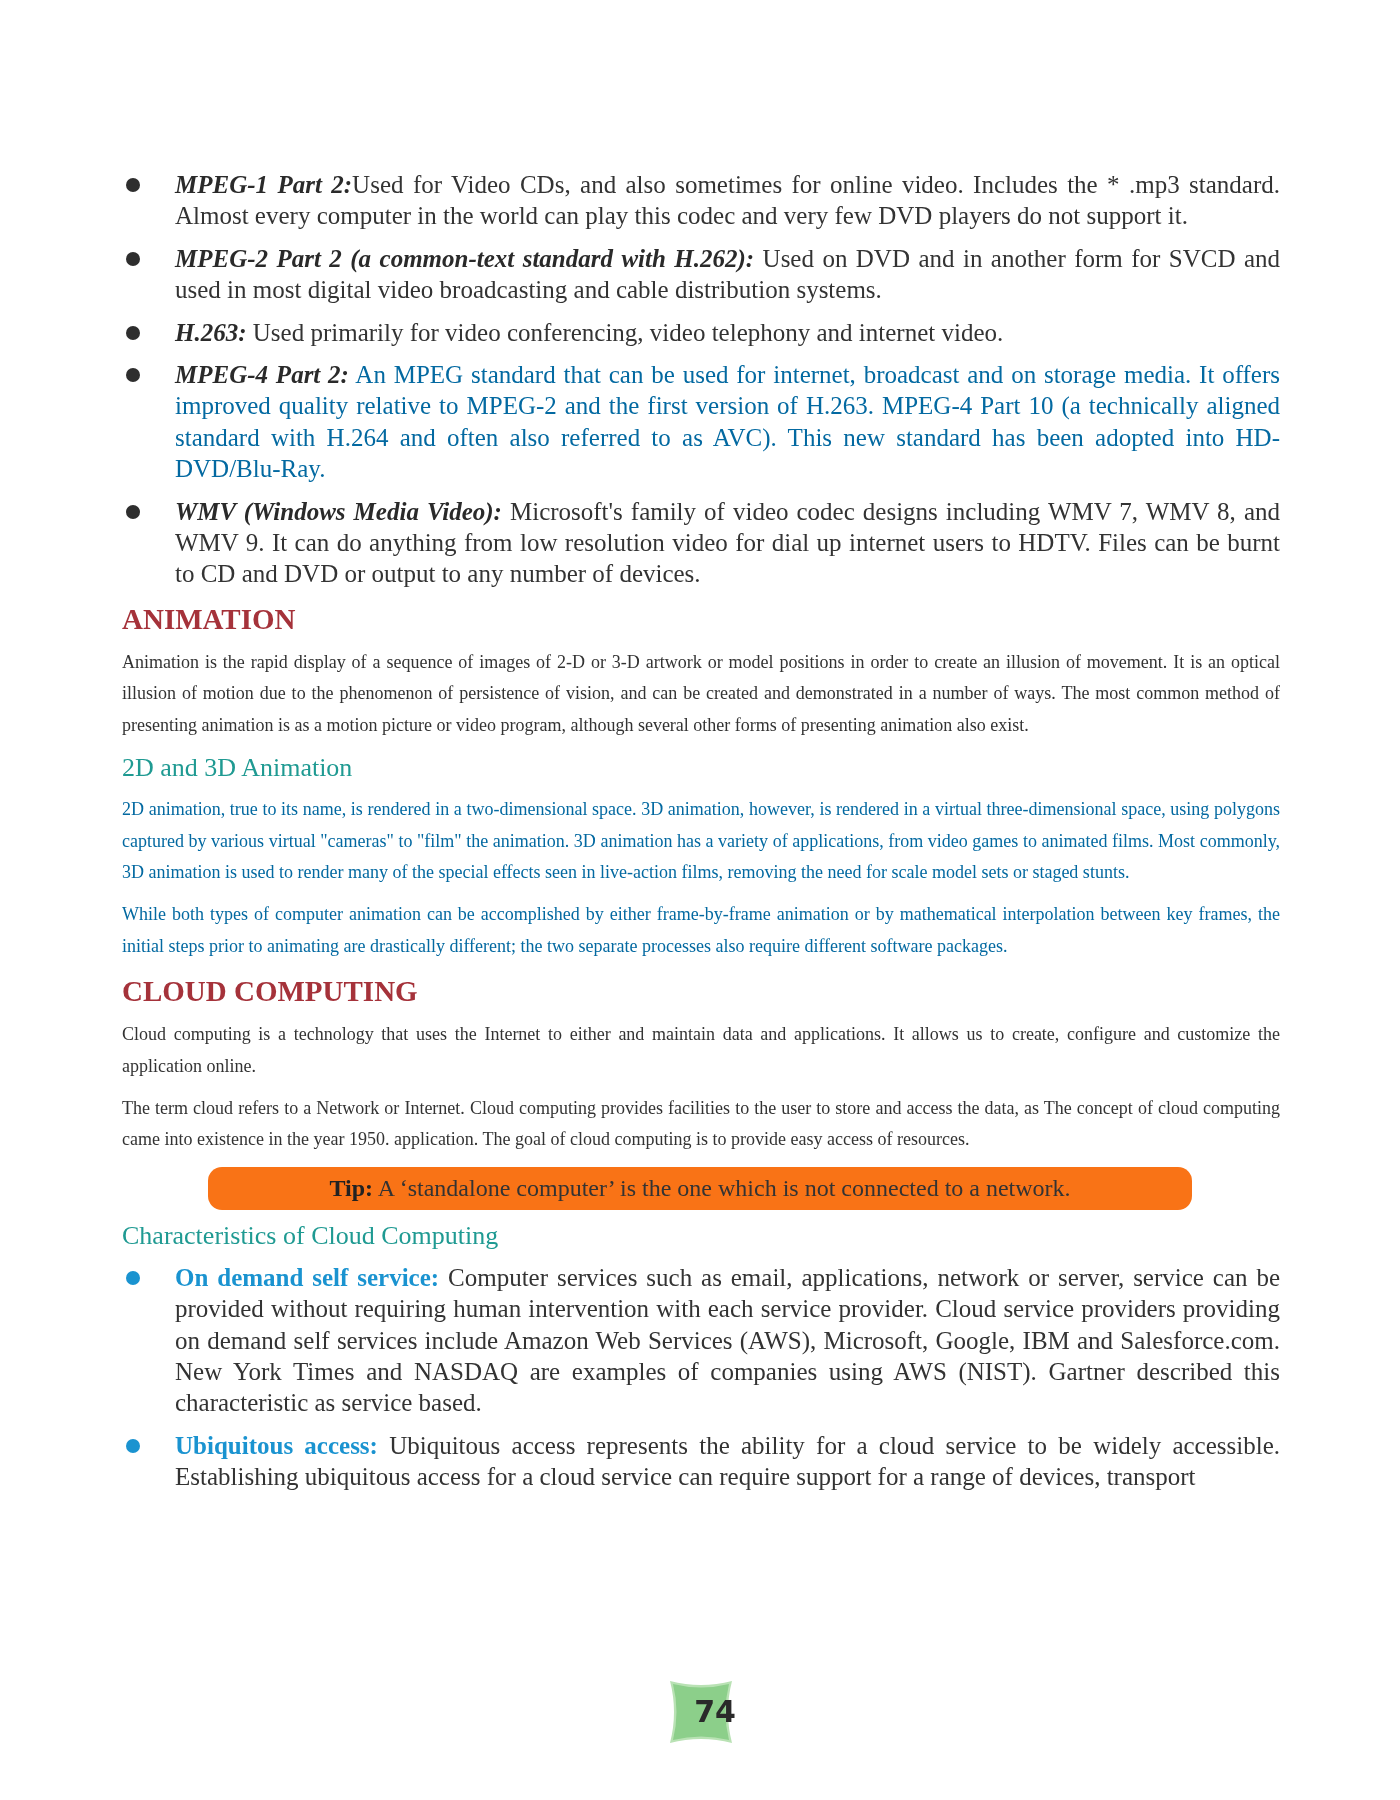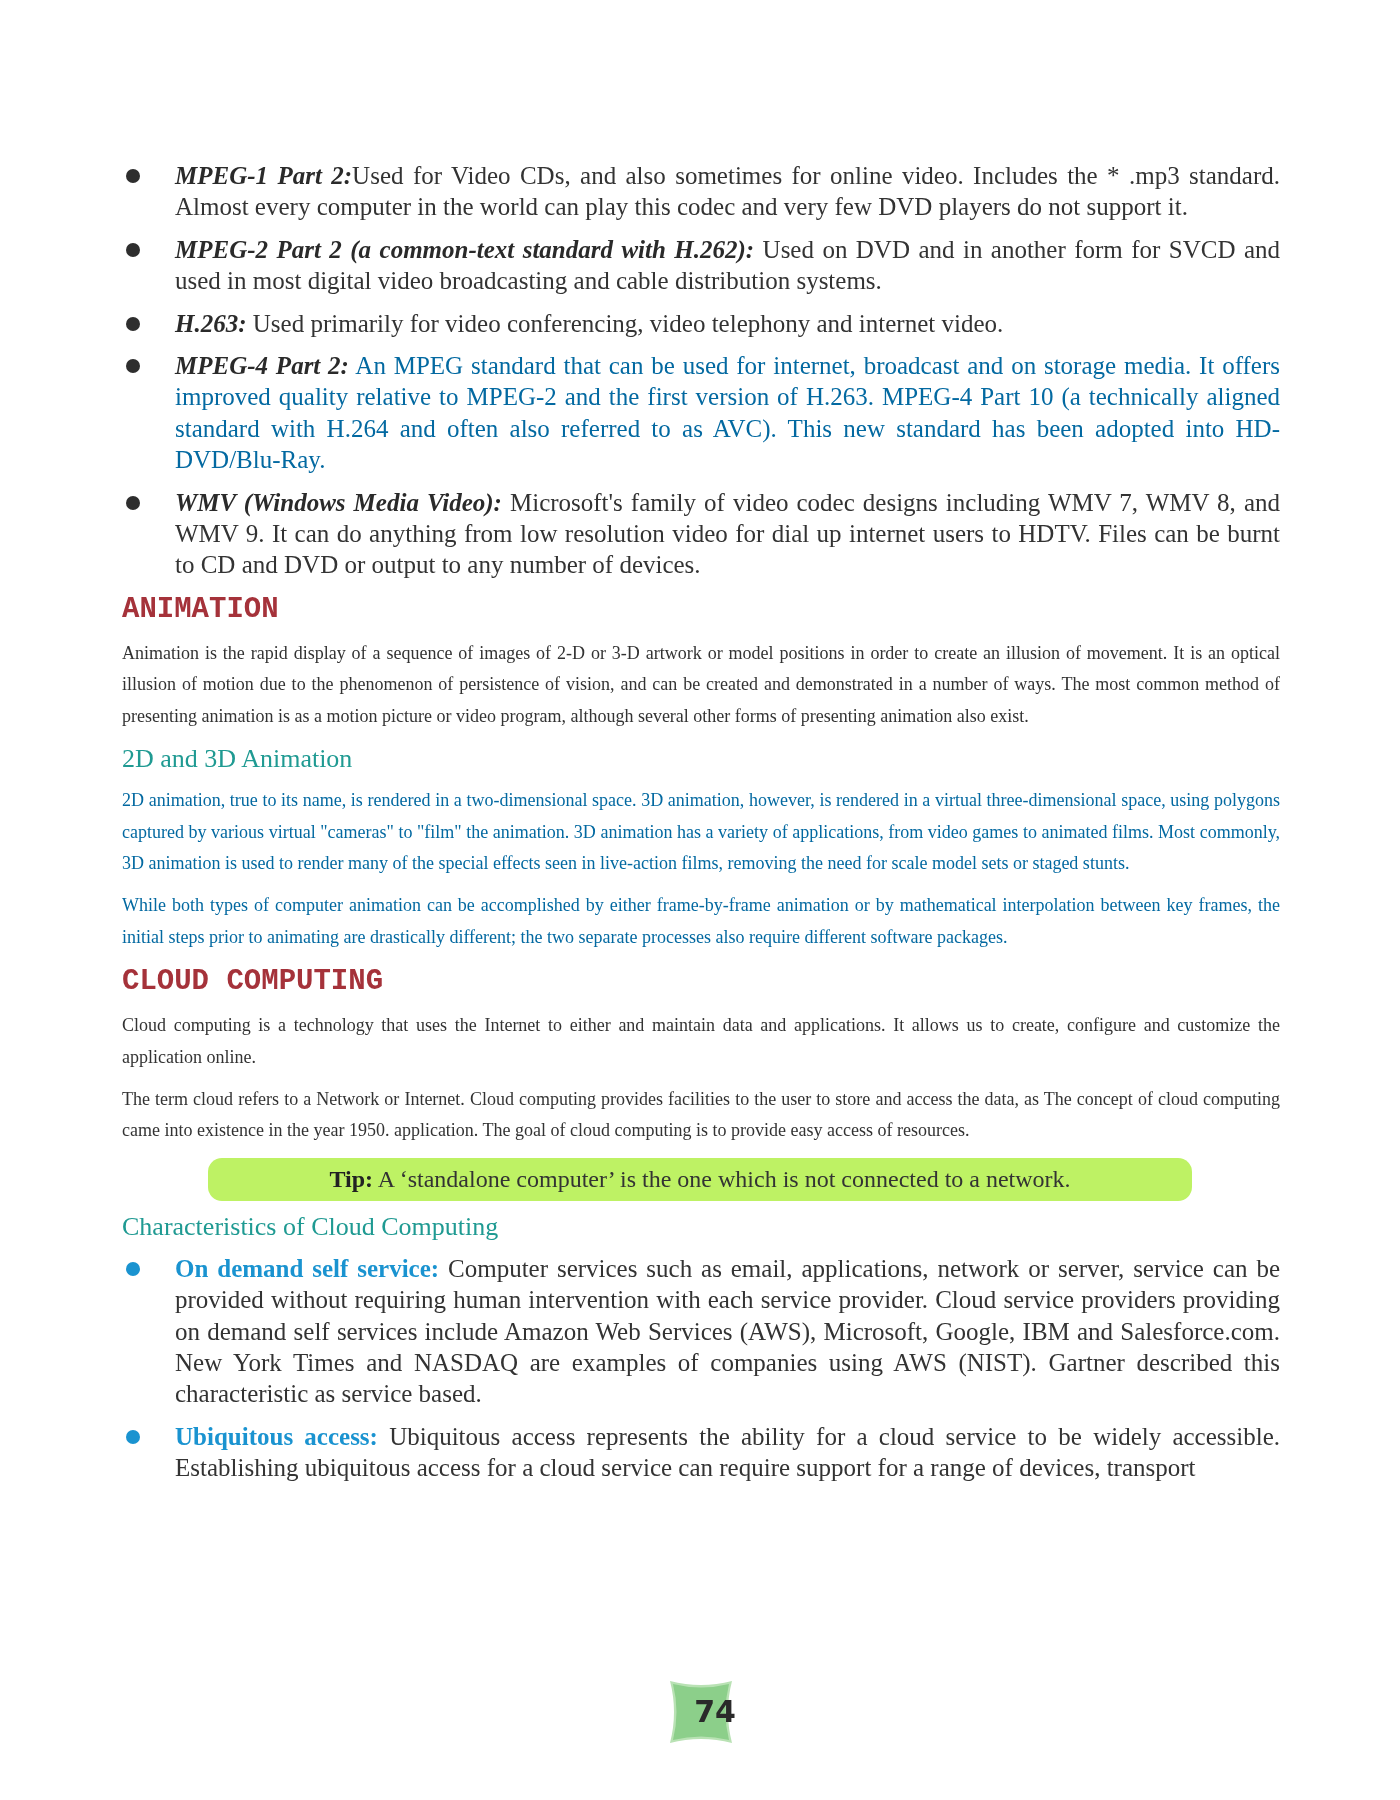--- a/index.html
+++ b/index.html
@@ -1,47 +1,47 @@
 <!DOCTYPE html>
 <html><head>
 <meta charset="utf-8">
 <style>
   html, body { margin: 0; padding: 0; }
   body {
     width: 1400px; height: 1800px; background: #ffffff; position: relative; overflow: hidden;
     font-family: "Liberation Serif", serif; color: #2b2b2b;
   }
-  .page { position: absolute; left: 122px; top: 160px; width: 1158px; }
+  .page { position: absolute; left: 122px; top: 169px; width: 1158px; }
   .p {
     font-size: 18px; line-height: 31.4px; text-align: justify; margin: 0 0 11px 0;
     color: #333333;
   }
   .dark { color: #0369a1; }
   .bullets { list-style: none; margin: 0; padding: 0; }
   .bullets li {
     position: relative; padding-left: 53px; font-size: 25px; line-height: 31.4px;
     text-align: justify; margin: 0 0 11px 0; color: #333333;
   }
   .bullet-dot {
     position: absolute; left: 4px; top: 9px; width: 14px; height: 14px; border-radius: 50%;
     background: #2e2e2e;
   }
   .bullets.blue .bullet-dot { background: #1a93d0; }
   .term { font-weight: bold; font-style: italic; color: #2a2a2a; }
   .term-blue { font-weight: bold; color: #1a93d0; }
   h2.section {
-    font-family: Liberation Mono, monospace; font-weight: bold; color: #a5323a;
+    font-family: Liberation Serif, serif; font-weight: bold; color: #a5323a;
     font-size: 29px; line-height: 36px; margin: 2px 0 10px 0;
   }
   h3.sub {
     font-family: "Liberation Serif", serif; font-weight: normal; color: #1f9a92;
     font-size: 26px; line-height: 32px; margin: 0 0 10px 0;
   }
   .tip {
-    margin: 4px 0 10px 86px; width: 984px; height: 43px; background: #bef264;
+    margin: 4px 0 10px 86px; width: 984px; height: 43px; background: #f97316;
     border-radius: 14px; text-align: center; font-size: 24px; line-height: 43px; color: #333;
   }
   .tip b { color: #222; }
   .page-badge {
     position: absolute; left: 666px; top: 1677px; width: 70px; height: 70px;
   }
   .page-badge svg { position: absolute; left: 0; top: 0; }
   .page-num {
     position: absolute; left: 0; top: 0; width: 70px; height: 70px; line-height: 70px;
     text-align: right; font-family: "DejaVu Sans", sans-serif; font-weight: bold;

